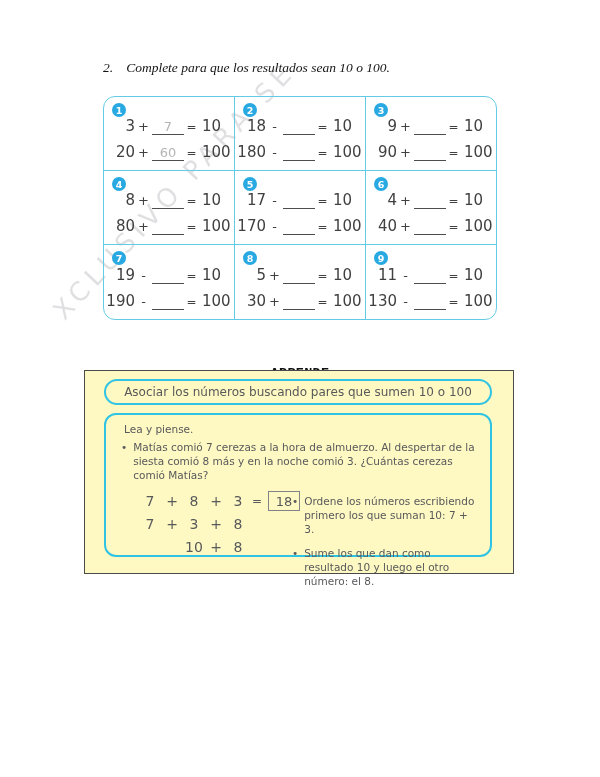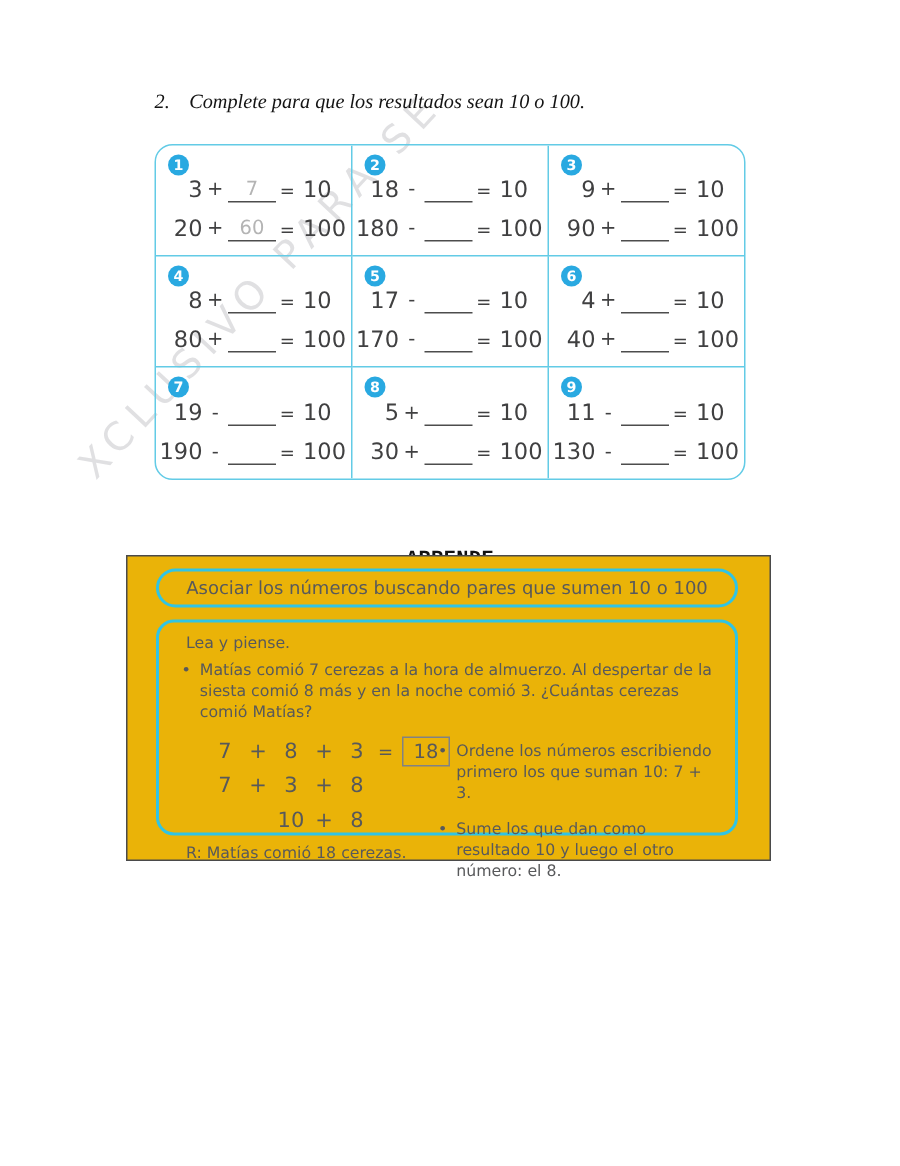--- a/index.html
+++ b/index.html
@@ -36,21 +36,21 @@
            display:flex;align-items:flex-end;justify-content:center;}
   .t-ans{color:#b4b4b4;font-size:13px;line-height:1.05;}
   .t-eq{width:15px;text-align:center;font-size:12px;padding-bottom:1px;}
   .t-res{width:32px;text-align:left;padding-left:3px;}
 
   
   .aprende-heading{position:absolute;top:341px;left:0;width:100%;text-align:center;
                    font-family:Liberation Mono, monospace;font-weight:bold;font-size:13.5px;
                    color:#111;letter-spacing:0.3px;margin-top:25px;}
   .outer-box{position:absolute;left:84px;top:370px;width:430px;height:204px;
-             border:1px solid #4a4a4a;box-sizing:border-box;z-index:1;background:#eab308;}
+             border:1px solid #4a4a4a;box-sizing:border-box;z-index:1;background:#fef9c3;}
   .title-box{position:absolute;left:19px;top:8px;width:388px;height:26px;
              border:2px solid #30C4E4;border-radius:14px;box-sizing:border-box;
              display:flex;align-items:center;justify-content:center;
              font-size:12px;color:#58595B;}
   .content-box{position:absolute;left:19px;top:42px;width:388px;height:144px;
                border:2px solid #30C4E4;border-radius:12px;box-sizing:border-box;
                padding:8px 10px 2px 15px;color:#58595B;font-size:10.5px;}
   .lead{margin:0 0 5px 3px;}
   .problem{display:flex;gap:6px;line-height:1.35;width:362px;}
   .problem .bdot{flex:0 0 auto;}
@@ -314,21 +314,20 @@
           <span class="wc-eq"></span>
         </div>
         <div class="work-row">
           <span class="wc"></span>
           <span class="wc"></span>
           <span class="wc">10</span>
           <span class="wc">+</span>
           <span class="wc">8</span>
           <span class="wc-eq"></span>
         </div>
-        <div class="rline">R: Matías comió 18 cerezas.</div>
 
         <div class="tips">
           <div class="tip">
             <span class="bdot">•</span>
             <span>Ordene los números escribiendo primero los que suman 10: 7 + 3.</span>
           </div>
           <div class="tip">
             <span class="bdot">•</span>
             <span>Sume los que dan como resultado 10 y luego el otro número: el 8.</span>
           </div>

